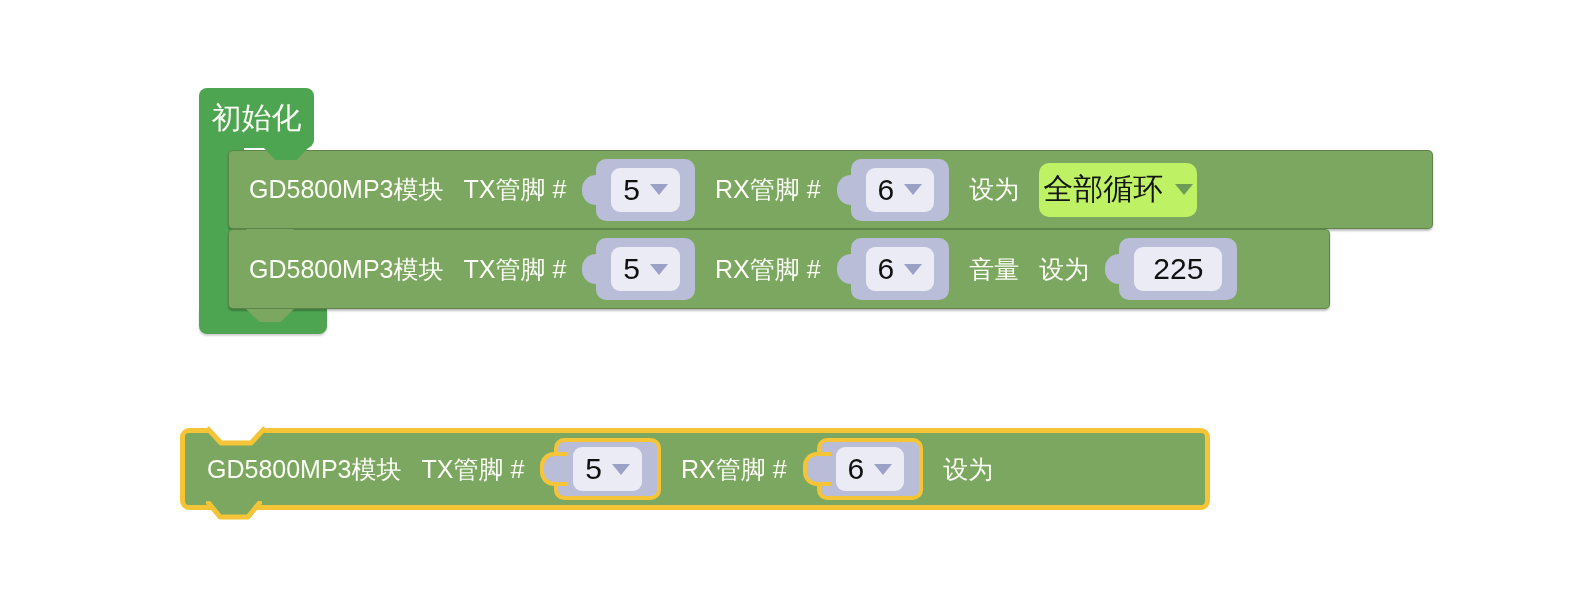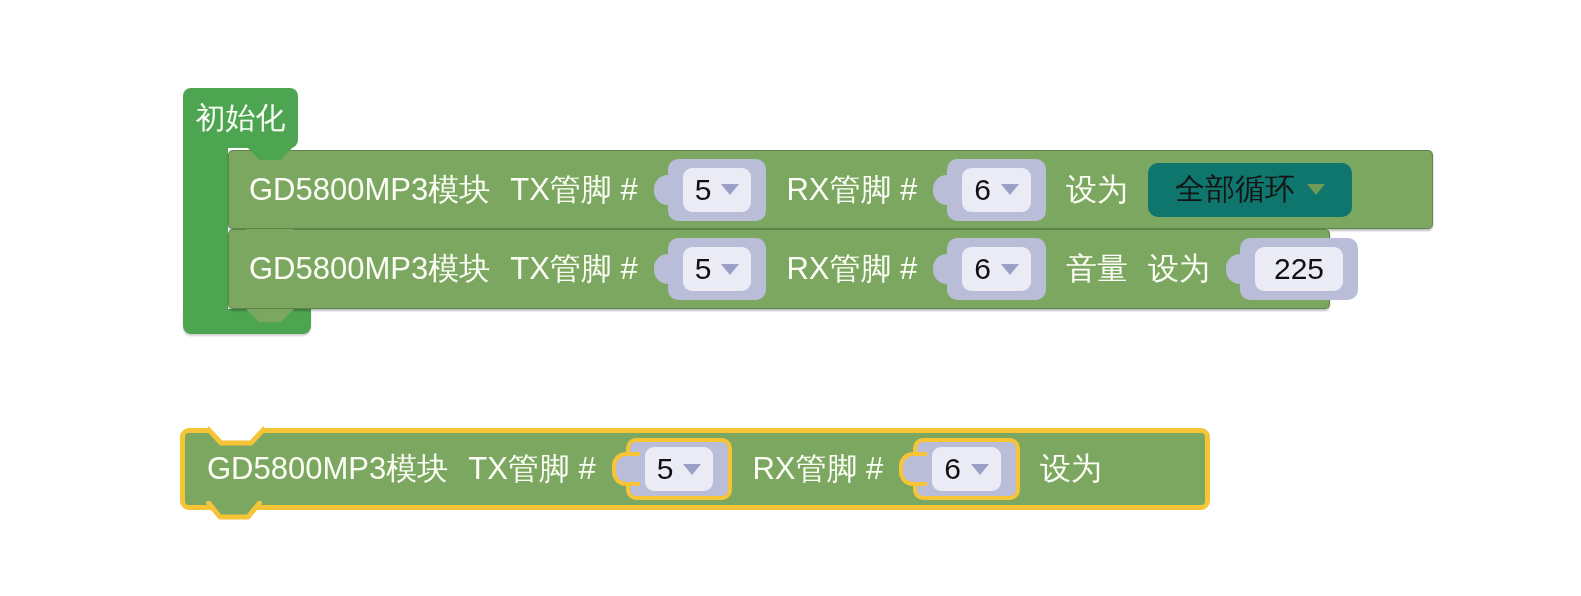--- a/index.html
+++ b/index.html
@@ -6,21 +6,21 @@
   html, body {
     width: 1581px; height: 596px;
     background: #ffffff;
     font-family: "Liberation Sans", "DejaVu Sans", sans-serif;
     overflow: hidden;
     position: relative;
   }
   .abs { position: absolute; }
 
   
-  .wrap-green { background: #4DA551; }
+  .wrap-green { background: #4DA551; margin-left: 16px; }
   .hat-tab {
     left: 183px; top: 88px; width: 115px; height: 60px;
     border-radius: 8px 8px 8px 0;
     display: flex; align-items: center; justify-content: center;
     z-index: 1;
   }
   .hat-tab .lbl { font-size: 30px; }
   .spine { left: 183px; top: 146px; width: 45px; height: 166px; z-index: 1; }
   .foot {
     left: 183px; top: 309px; width: 128px; height: 25px;
@@ -39,21 +39,21 @@
     border-radius: 5px;
     display: flex; align-items: center;
     padding: 0 20px; gap: 20px;
     box-shadow: 0 2px 2px rgba(0,0,0,0.25);
     z-index: 2;
   }
   .row1 { left: 228px; top: 150px; width: 1205px; height: 79px; }
   .row2 { left: 228px; top: 229px; width: 1102px; height: 80px; }
   .olive { background: #7CA761; }
 
-  .lbl { color: #FCFEF6; font-size: 31px; white-space: nowrap; }
+  .lbl { color: #FCFEF6; font-size: 25px; white-space: nowrap; }
 
   
   .shadow-dd {
     position: relative;
     background: #B9BDD8;
     border-radius: 10px;
     height: 62px; padding: 0 15px;
     display: flex; align-items: center; justify-content: center;
     margin-left: 10px;
     flex: none;
@@ -84,23 +84,23 @@
   
   .sel { border: 4px solid #F6C437; }
   .sel .tab {
     left: -18px; width: 28px; height: 34px;
     border: 4px solid #F6C437; border-right: none;
     background: #B9BDD8;
   }
 
   
   .pill {
-    background: #0f766e;
+    background: #bef264;
     border-radius: 10px;
-    height: 54px; padding: 0 27px;
+    height: 54px; padding: 0 4px;
     display: flex; align-items: center; gap: 12px;
     flex: none;
   }
   .pill .plbl { color: #141414; font-size: 30px; white-space: nowrap; }
   .pill .tri { border-top-color: #6F9B58; }
 
   
   .sel-block {
     left: 180px; top: 428px; width: 1030px; height: 82px;
     background: #7CA761;

